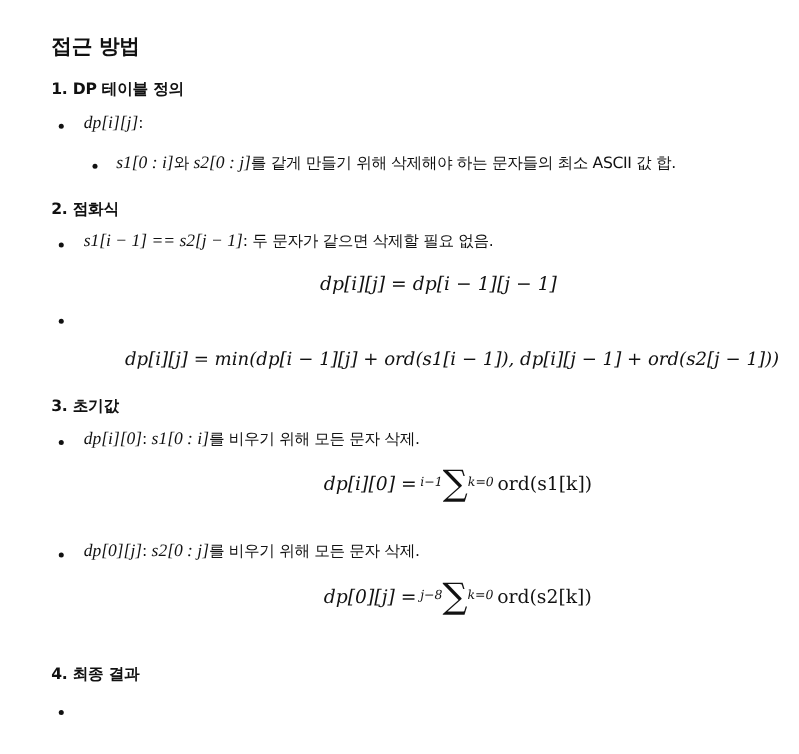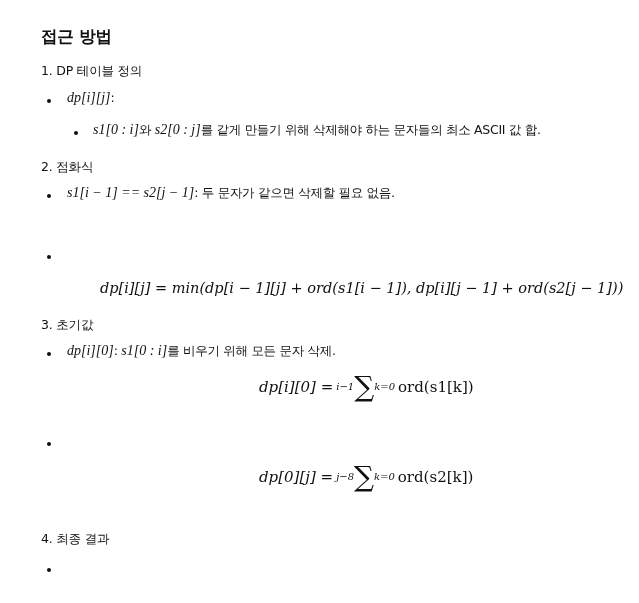--- a/index.html
+++ b/index.html
@@ -24,21 +24,21 @@
     height: 603px;
   }
   .abs { position: absolute; white-space: nowrap; }
   .h1 {
     font-size: 16.5px;
     font-weight: bold;
     letter-spacing: -0.2px;
   }
   .h3 {
     font-size: 12.5px;
-    font-weight: normal;
+    font-weight: bold;
     letter-spacing: -0.2px;
   }
   .txt {
     font-size: 12.5px;
     letter-spacing: -0.3px;
   }
   .bullet {
     position: absolute;
     width: 4px;
     height: 4px;
@@ -93,20 +93,21 @@
     <span class="m mi">s1[0 : i]</span><span>와 </span><span class="m mi">s2[0 : j]</span><span>를 같게 만들기 위해 삭제해야 하는 문자들의 최소 ASCII 값 합.</span>
   </div>
 
   <div class="abs h3" style="left:41px; top:159px;">2. 점화식</div>
 
   <div class="bullet" style="left:47px; top:194px;"></div>
   <div class="abs txt" style="left:67px; top:185px;">
     <span class="m mi">s1[i − 1] == s2[j − 1]</span><span>: 두 문자가 같으면 삭제할 필요 없음.</span>
   </div>
 
+  <div class="abs disp mi" style="left:256px; top:218px;">dp[i][j] = dp[i − 1][j − 1]</div>
 
   <div class="bullet" style="left:47px; top:255px;"></div>
 
   <div class="abs disp mi" style="left:100px; top:280px; font-size:14.5px;">dp[i][j] = min(dp[i − 1][j] + ord(s1[i − 1]), dp[i][j − 1] + ord(s2[j − 1]))</div>
 
   <div class="abs h3" style="left:41px; top:317px;">3. 초기값</div>
 
   <div class="bullet" style="left:47px; top:352px;"></div>
   <div class="abs txt" style="left:67px; top:343px;">
     <span class="m mi">dp[i][0]</span><span>: </span><span class="m mi">s1[0 : i]</span><span>를 비우기 위해 모든 문자 삭제.</span>
@@ -116,20 +117,23 @@
     <span class="mi">dp[i][0] =</span>
     <span class="sum">
       <span class="lim">i−1</span>
       <span class="sig">∑</span>
       <span class="lim">k=0</span>
     </span>
     <span>ord(s1[k])</span>
   </div>
 
   <div class="bullet" style="left:47px; top:442px;"></div>
+  <div class="abs txt" style="left:67px; top:433px;">
+    <span class="m mi">dp[0][j]</span><span>: </span><span class="m mi">s2[0 : j]</span><span>를 비우기 위해 모든 문자 삭제.</span>
+  </div>
 
   <div class="abs disp" style="left:259px; top:464px; display:flex; align-items:center;">
     <span class="mi">dp[0][j] =</span>
     <span class="sum">
       <span class="lim">j−8</span>
       <span class="sig">∑</span>
       <span class="lim">k=0</span>
     </span>
     <span>ord(s2[k])</span>
   </div>

